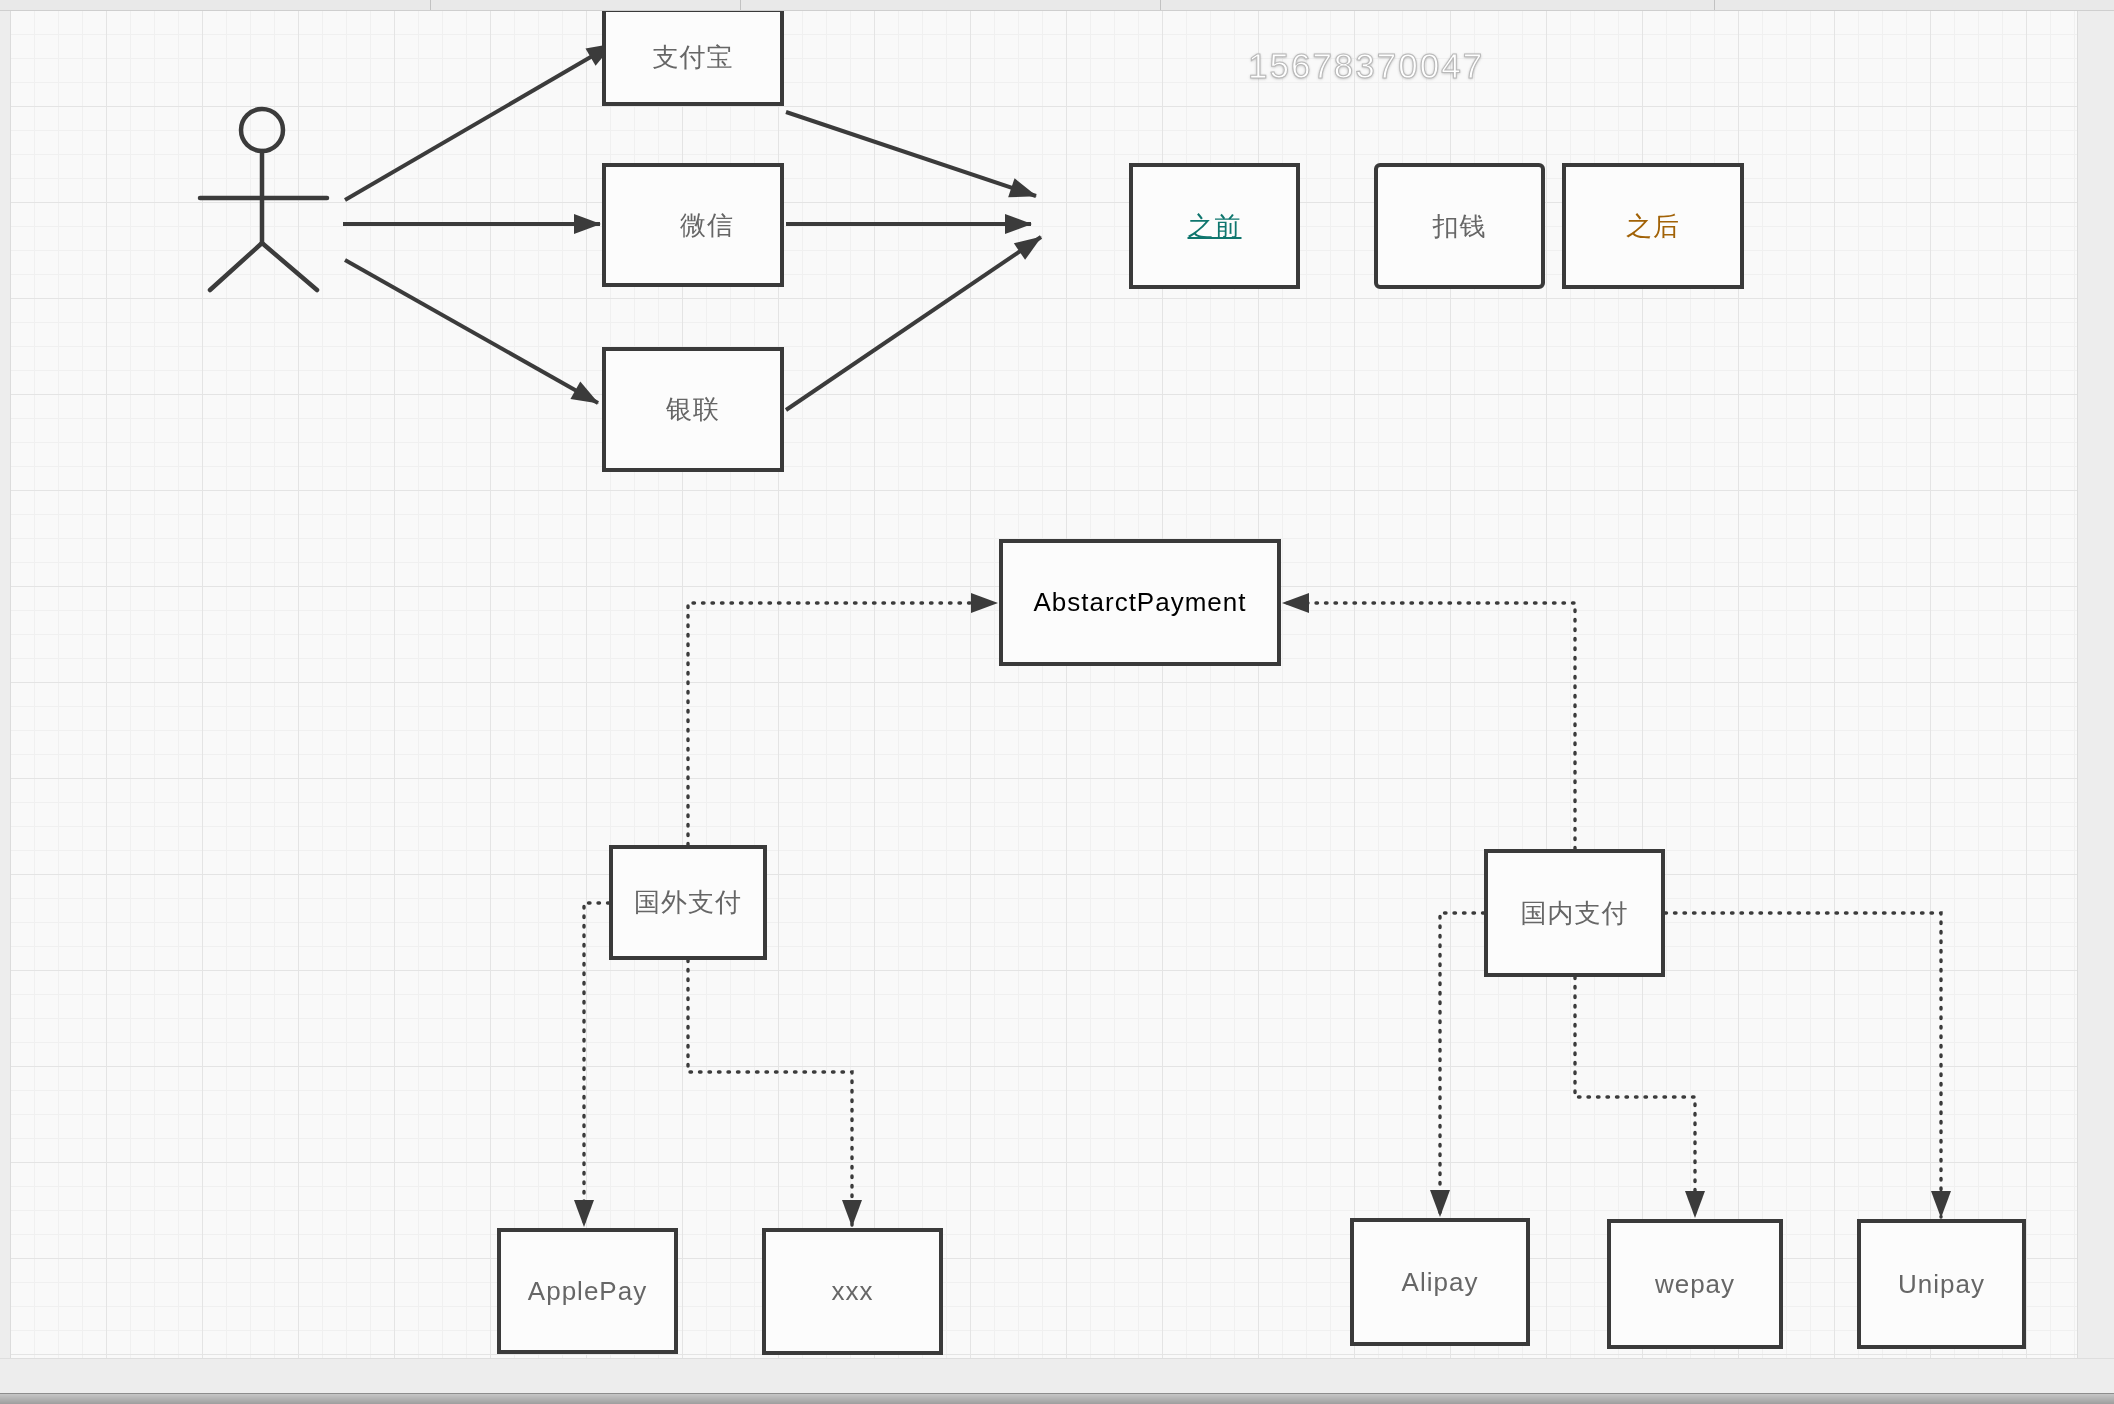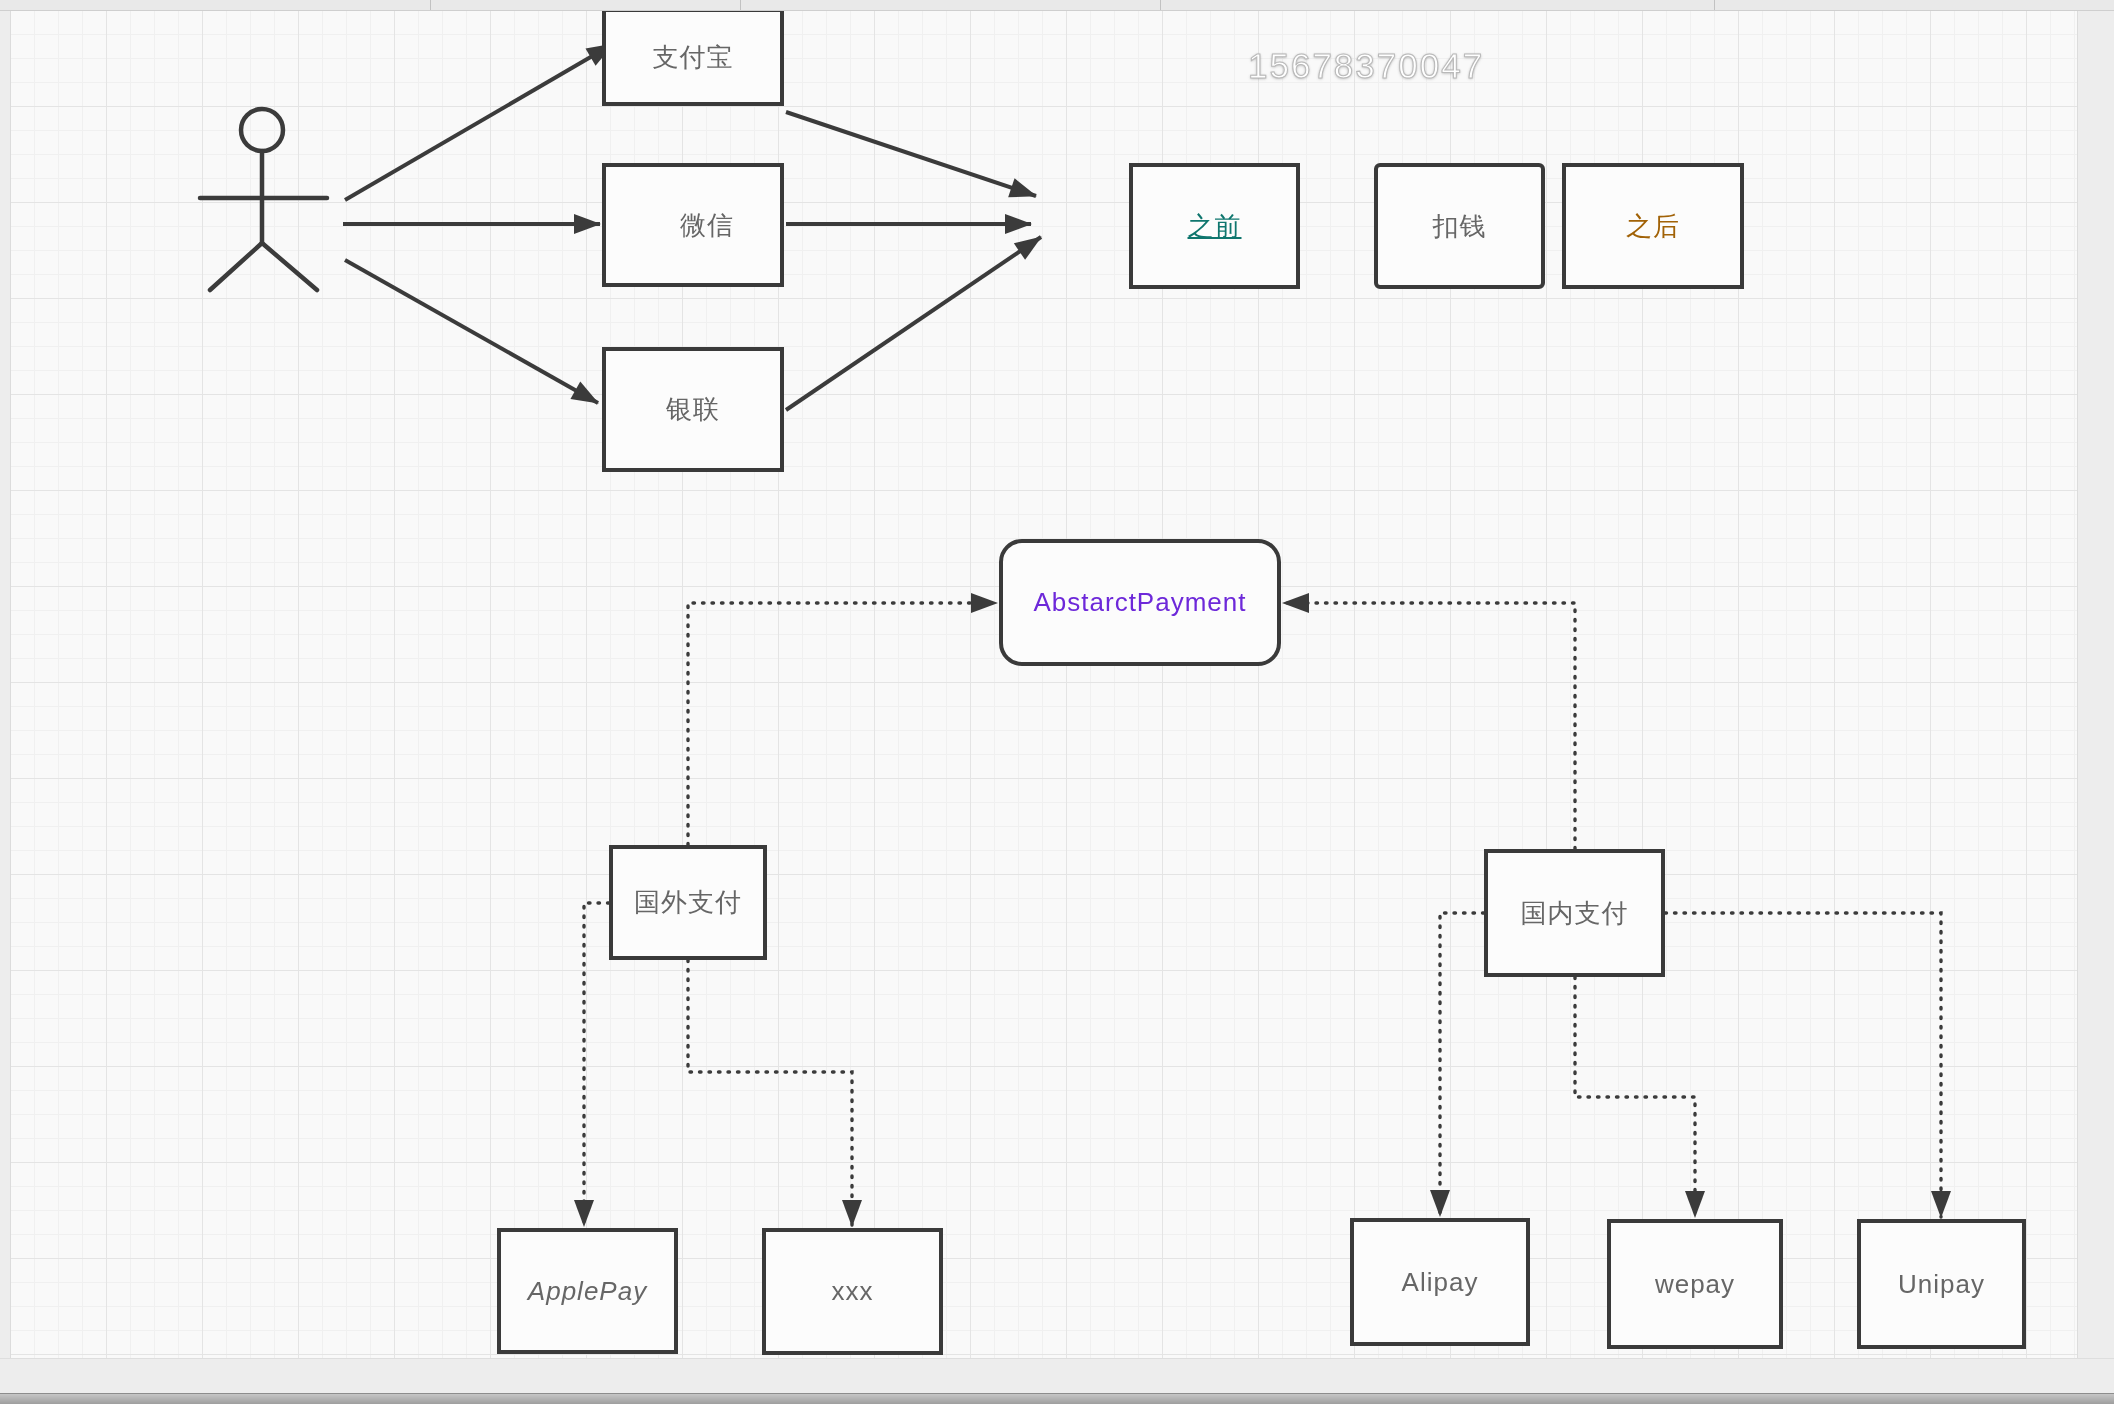--- a/index.html
+++ b/index.html
@@ -106,21 +106,21 @@
   <div class="bottom-strip">
     <div class="scrollbar"></div>
   </div>
 
 <div class="node" style="left: 602px; top: 8px; width: 182px; height: 98px; border-color: rgb(58, 58, 58); background: rgb(252, 252, 252); color: rgb(102, 102, 102);">支付宝</div>
     <div class="node" style="left: 602px; top: 163px; width: 182px; height: 124px; border-color: rgb(58, 58, 58); background: rgb(252, 252, 252); color: rgb(102, 102, 102); padding-left: 28px;">微信</div>
     <div class="node" style="left: 602px; top: 347px; width: 182px; height: 125px; border-color: rgb(58, 58, 58); background: rgb(252, 252, 252); color: rgb(102, 102, 102);">银联</div>
     <div class="node" style="left: 1129px; top: 163px; width: 171px; height: 126px; border-color: rgb(58, 58, 58); background: rgb(252, 252, 252); color: #0f766e; text-decoration: underline;">之前</div>
     <div class="node" style="left: 1374px; top: 163px; width: 171px; height: 126px; border-color: rgb(58, 58, 58); background: rgb(252, 252, 252); color: rgb(102, 102, 102); border-radius: 6px;">扣钱</div>
     <div class="node" style="left: 1562px; top: 163px; width: 182px; height: 126px; border-color: rgb(58, 58, 58); background: rgb(252, 252, 252); color: #a16207;">之后</div>
-    <div class="node" style="left: 999px; top: 539px; width: 282px; height: 127px; border-color: rgb(58, 58, 58); background: rgb(252, 252, 252); color: #6d28d9; border-radius: 23px;">AbstarctPayment</div>
+    <div class="node" style="left: 999px; top: 539px; width: 282px; height: 127px; border-color: rgb(58, 58, 58); background: rgb(252, 252, 252); color: #000000;">AbstarctPayment</div>
     <div class="node" style="left: 609px; top: 845px; width: 158px; height: 115px; border-color: rgb(58, 58, 58); background: rgb(252, 252, 252); color: rgb(102, 102, 102);">国外支付</div>
     <div class="node" style="left: 1484px; top: 849px; width: 181px; height: 128px; border-color: rgb(58, 58, 58); background: rgb(252, 252, 252); color: rgb(102, 102, 102);">国内支付</div>
-    <div class="node" style="left: 497px; top: 1228px; width: 181px; height: 126px; border-color: rgb(58, 58, 58); background: rgb(252, 252, 252); color: rgb(102, 102, 102); font-style: italic;">ApplePay</div>
+    <div class="node" style="left: 497px; top: 1228px; width: 181px; height: 126px; border-color: rgb(58, 58, 58); background: rgb(252, 252, 252); color: rgb(102, 102, 102);">ApplePay</div>
     <div class="node" style="left: 762px; top: 1228px; width: 181px; height: 127px; border-color: rgb(58, 58, 58); background: rgb(252, 252, 252); color: rgb(102, 102, 102);">xxx</div>
     <div class="node" style="left: 1350px; top: 1218px; width: 180px; height: 128px; border-color: rgb(58, 58, 58); background: rgb(252, 252, 252); color: rgb(102, 102, 102);">Alipay</div>
     <div class="node" style="left: 1607px; top: 1219px; width: 176px; height: 130px; border-color: rgb(58, 58, 58); background: rgb(252, 252, 252); color: rgb(102, 102, 102);">wepay</div>
     <div class="node" style="left: 1857px; top: 1219px; width: 169px; height: 130px; border-color: rgb(58, 58, 58); background: rgb(252, 252, 252); color: rgb(102, 102, 102);">Unipay</div>
   </div>
 
 </body></html>

